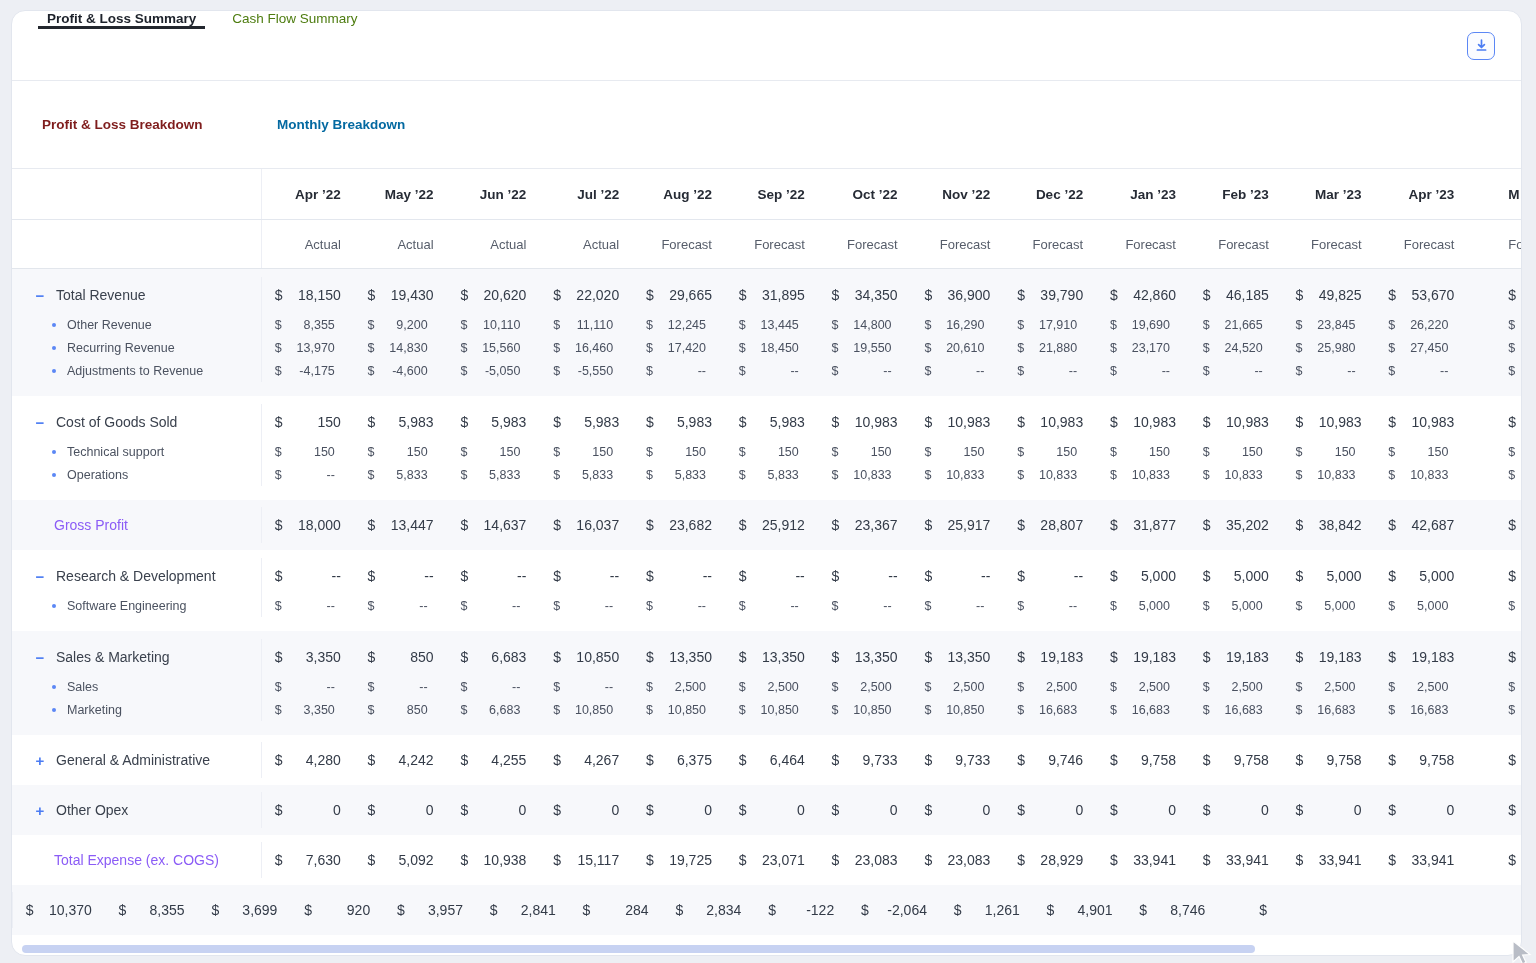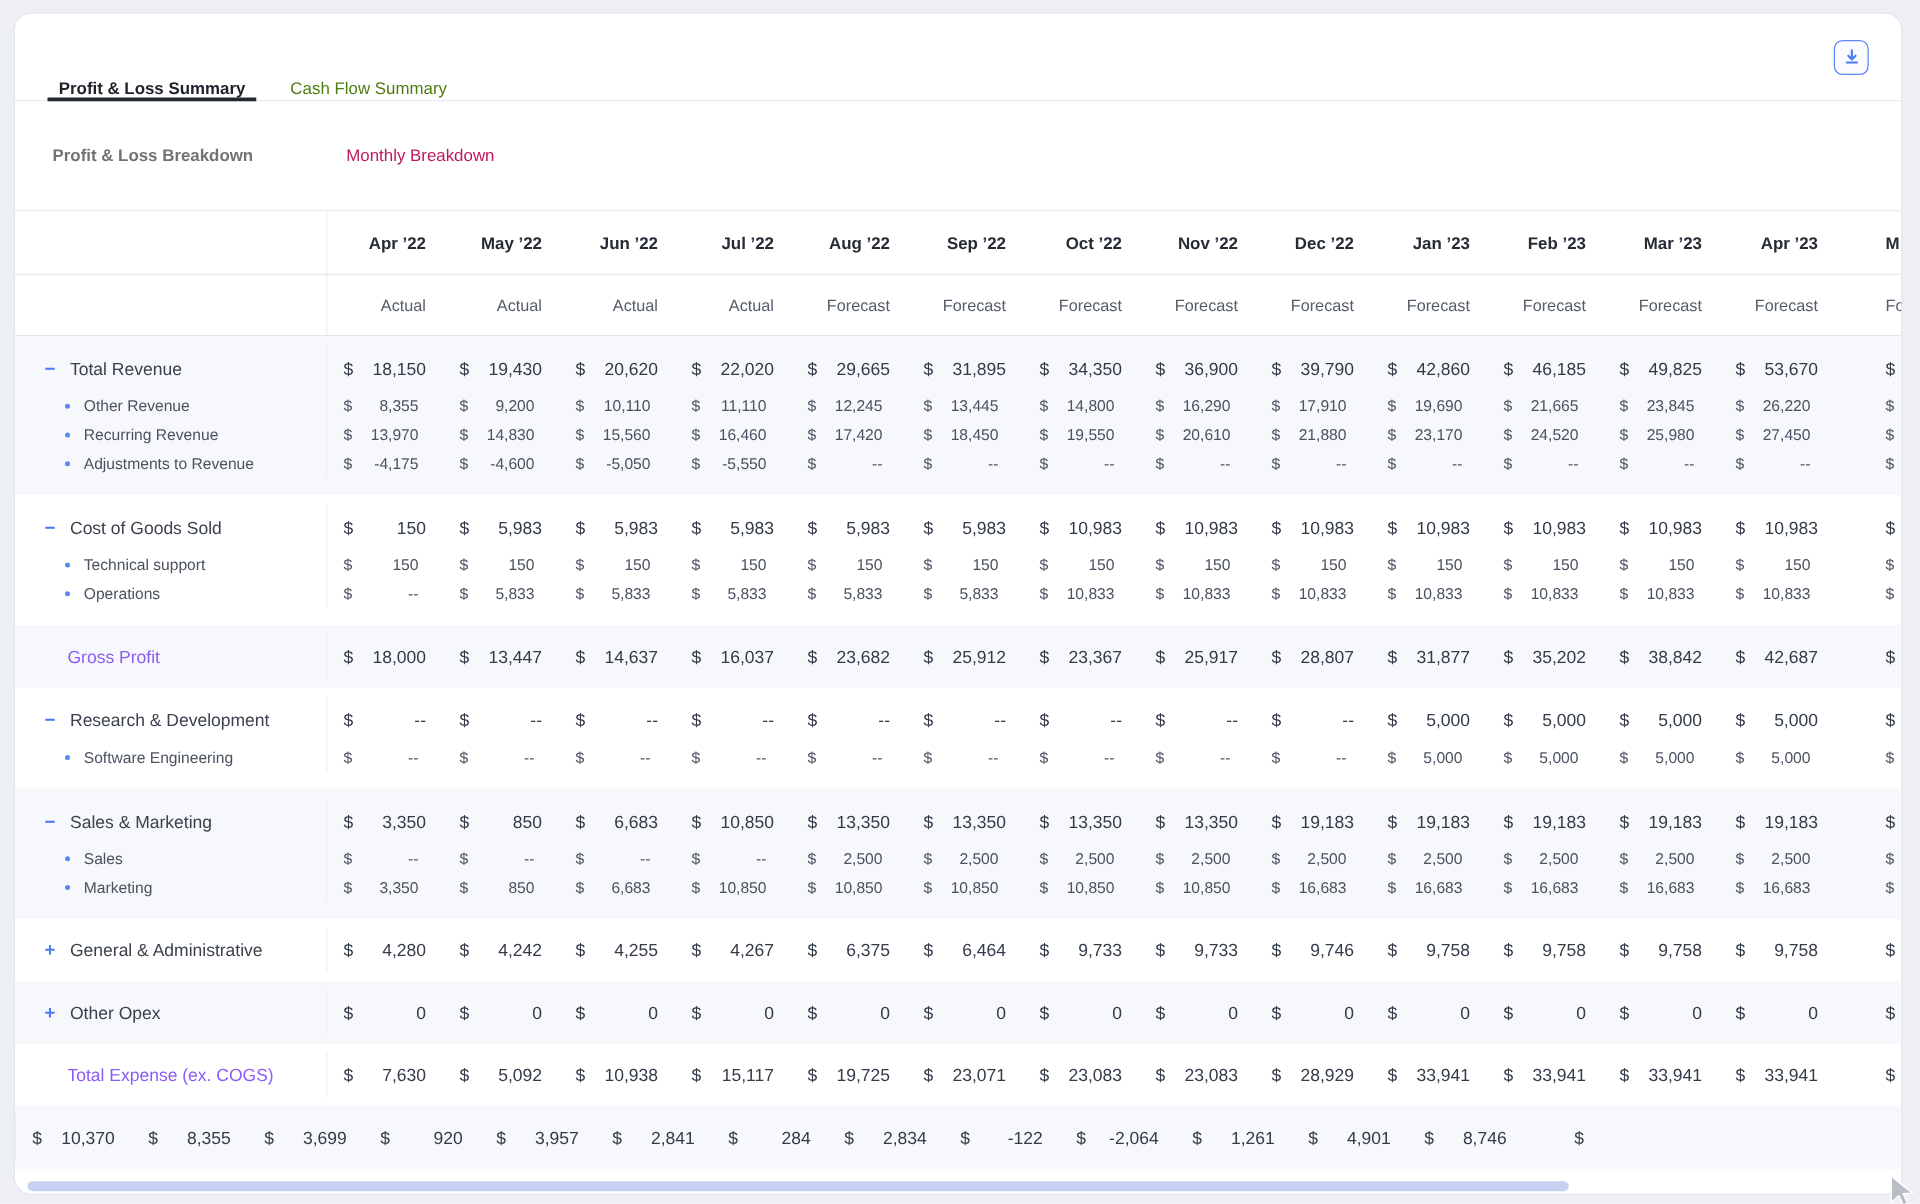--- a/index.html
+++ b/index.html
@@ -3,35 +3,35 @@
 <meta charset="utf-8">
 <style>
   * { margin:0; padding:0; box-sizing:border-box; }
   html,body { width:1536px; height:963px; overflow:hidden; }
   body { background:#edeff4; font-family:"Liberation Sans","DejaVu Sans",sans-serif; position:relative; }
 
   .card { position:absolute; left:11px; top:10px; width:1511px; height:946px;
           background:#fff; border:1px solid #e2e6ee; border-radius:14px; overflow:hidden; }
 
   
-  .tabbar { position:relative; height:70px; display:flex; align-items:flex-end;
+  .tabbar { position:relative; height:70px; display:flex; align-items:flex-start;
             padding:0 26px; border-bottom:1px solid #e7eaf0; }
   .tab { display:flex; align-items:center; padding:0 9px; margin-bottom:-1px;
          font-size:13.5px; font-weight:700; color:#4d7c0f; cursor:pointer;
          border-bottom:3px solid transparent; }
   .tab.active { color:#1d222b; border-bottom-color:#23272e; }
   .tab + .tab { margin-left:18px; font-weight:400; }
   .dl-btn { position:absolute; right:26px; top:50%; transform:translateY(-50%);
             width:28px; height:28px; border:1.5px solid #5b87f5; border-radius:7px;
             background:#fbfcff; display:flex; align-items:center; justify-content:center; cursor:pointer; }
 
   
   .breakhead { height:88px; display:flex; align-items:center; border-bottom:1px solid #e7eaf0; }
-  .bh-left  { width:249px; padding-left:30px; font-size:13.5px; font-weight:700; color:#737373; }
-  .bh-right { flex:1; padding-left:16px; font-size:13.5px; font-weight:400; color:#be185d; }
+  .bh-left  { width:249px; padding-left:30px; font-size:13.5px; font-weight:700; color:#7f1d1d; }
+  .bh-right { flex:1; padding-left:16px; font-size:13.5px; font-weight:700; color:#0369a1; }
 
   
   .lcell { width:249px; flex:0 0 249px; display:flex; align-items:center; }
   .cells { flex:1; display:flex; border-left:1px solid #edeff5; }
   .cell  { flex:0 0 92.8px; width:92.8px; display:flex; align-items:center;
            justify-content:flex-end; padding-right:14px; overflow:hidden; }
   .thead, .tsub { display:flex; }
   .thead { height:51px; border-bottom:1px solid #e3e7ee;justify-content:space-between; }
   .tsub  { height:49px; border-bottom:1px solid #e2e6ec; }
   .thead .cell { font-size:13.5px; font-weight:700; color:#262b35; }

